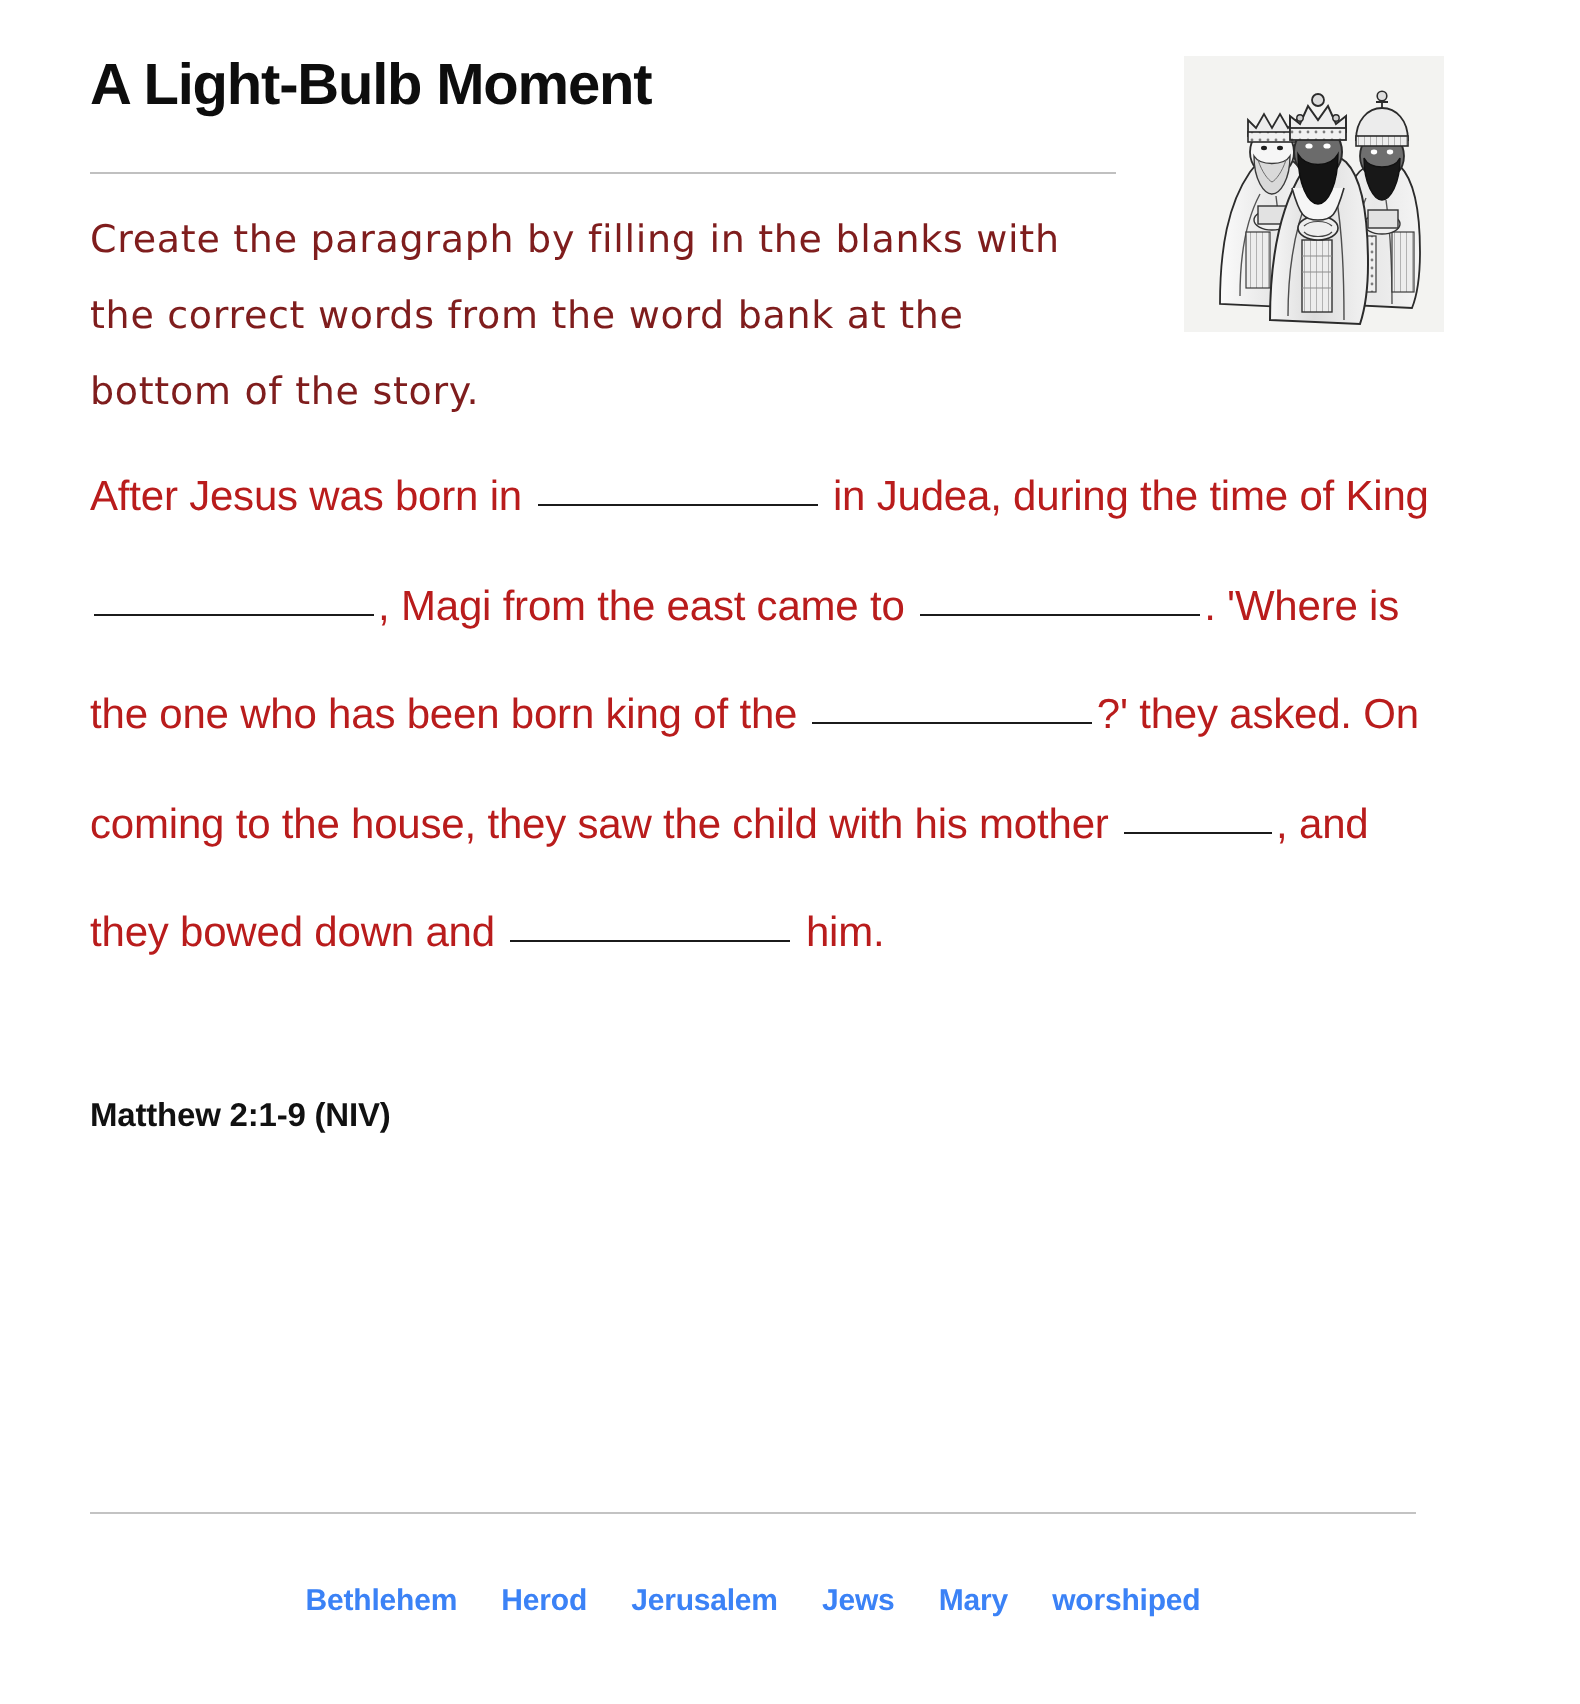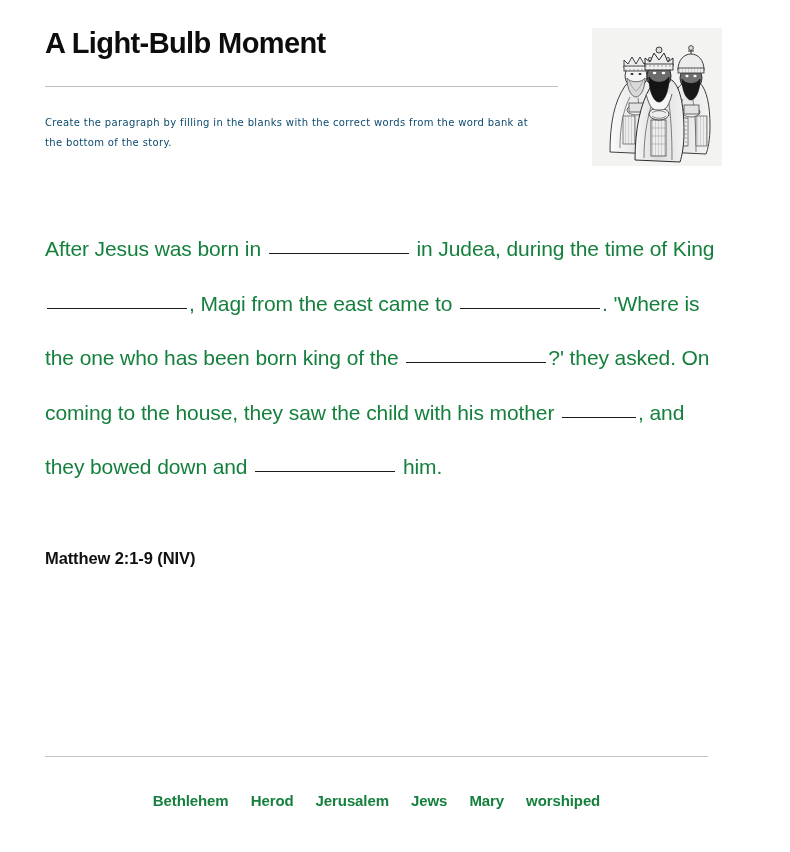--- a/index.html
+++ b/index.html
@@ -52,26 +52,25 @@
     background: #c0c0c0;
     border: 0;
   }
 
   .instructions {
     position: absolute;
     left: 45px;
     top: 101px;
     width: 500px;
     font-family: "DejaVu Sans", sans-serif;
-    font-size: 10px;
+    font-size: 19px;
     font-weight: normal;
-    color: #0c4a6e;
+    color: #7f1d1d;
     line-height: 2.0;
     letter-spacing: 0.35px;
-    margin-top: 12px;
   }
 
   
   .illustration {
     position: absolute;
     left: 592px;
     top: 28px;
     width: 130px;
     height: 138px;
     background: #f3f3f1;
@@ -80,21 +79,21 @@
   .illustration svg { display: block; }
 
   
   .story {
     position: absolute;
     left: 45px;
     top: 222px;
     width: 672px;
     font-size: 21px;
     line-height: 54.5px;
-    color: #15803d;
+    color: #b91c1c;
     letter-spacing: -0.1px;
   }
   .story .blank {
     display: inline-block;
     border-bottom: 1.6px solid #1b1b1b;
     vertical-align: 2px;
     margin: 0 2px;
   }
   .blank-long { width: 140px; }
   .blank-short { width: 74px; }
@@ -121,21 +120,21 @@
   }
 
   .word-bank {
     position: absolute;
     left: 45px;
     top: 792px;
     width: 663px;
     text-align: center;
     font-size: 15px;
     font-weight: bold;
-    color: #15803d;
+    color: #3b82f6;
     letter-spacing: -0.1px;
   }
   .word-bank .word { display: inline-block; margin: 0 9px; }
 </style>
 </head>
 <body>
 
 <div class="page">
 
   <div class="header">

